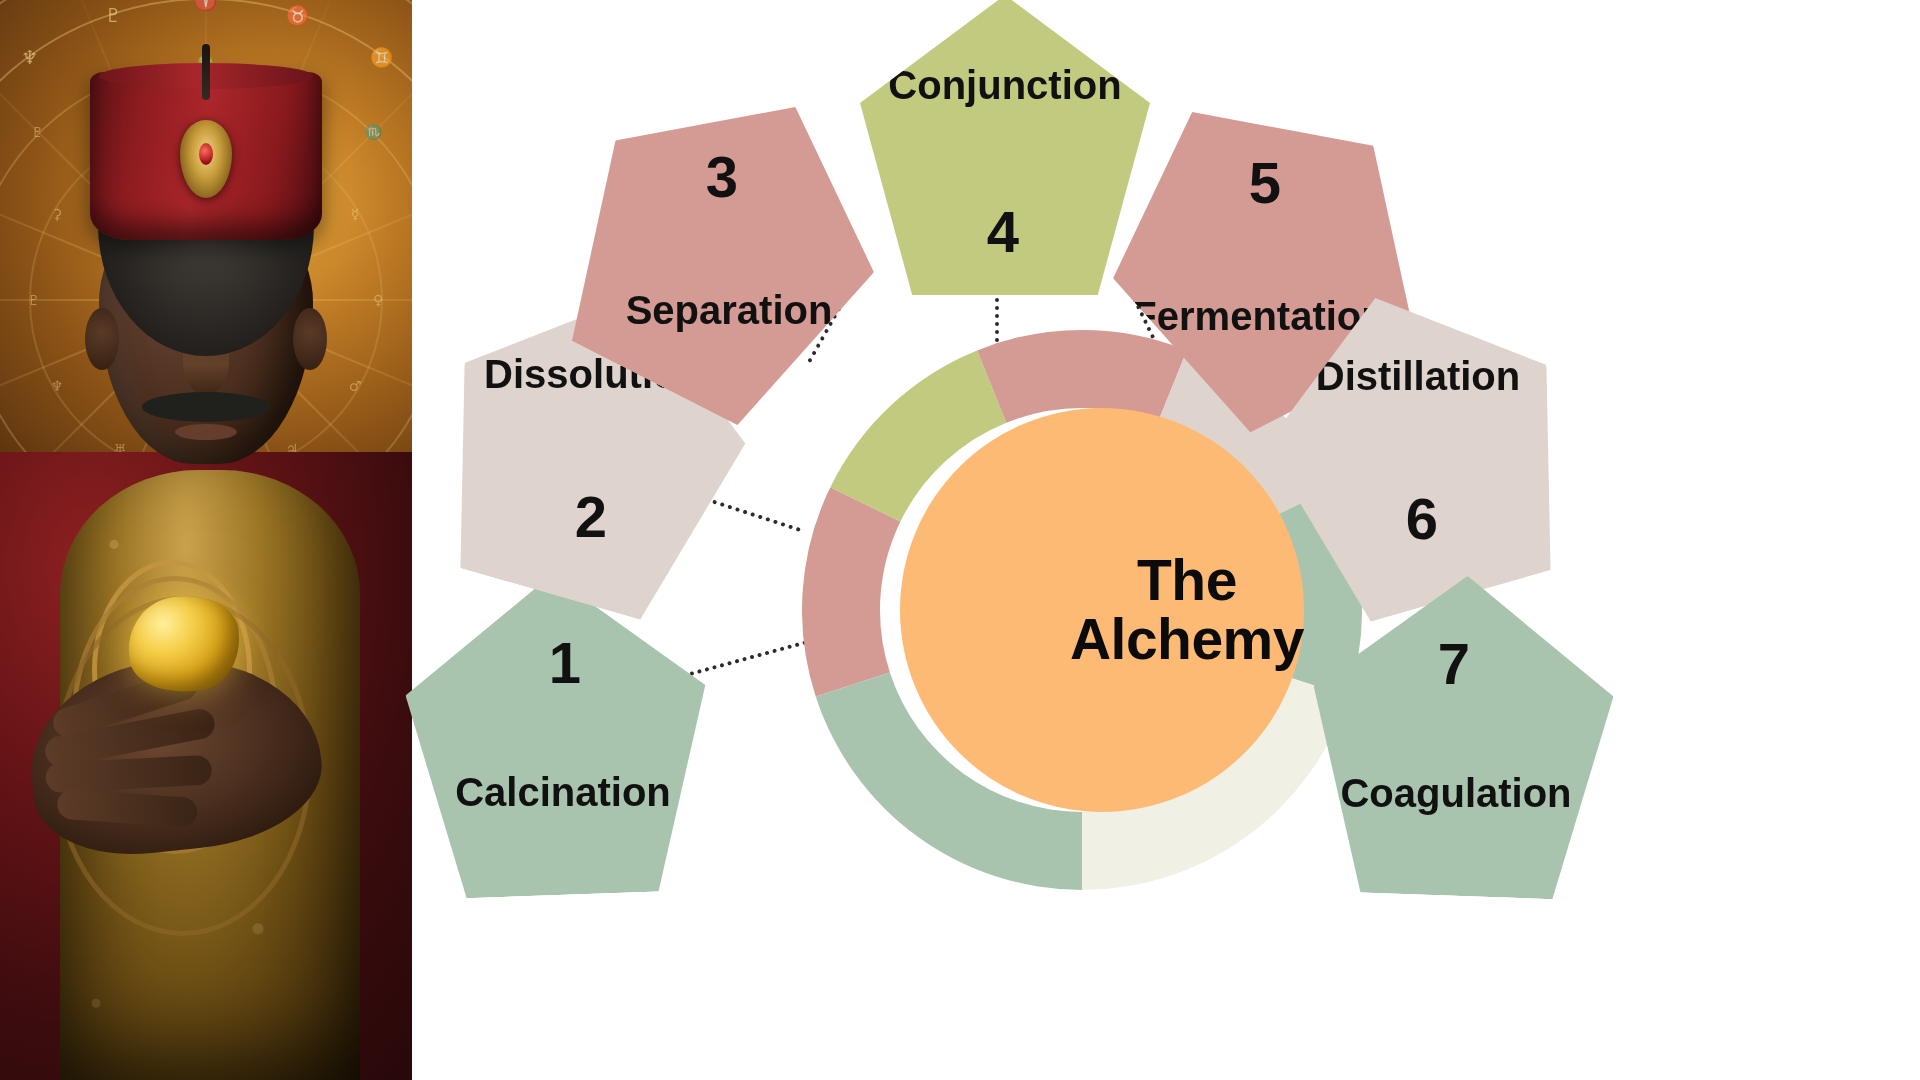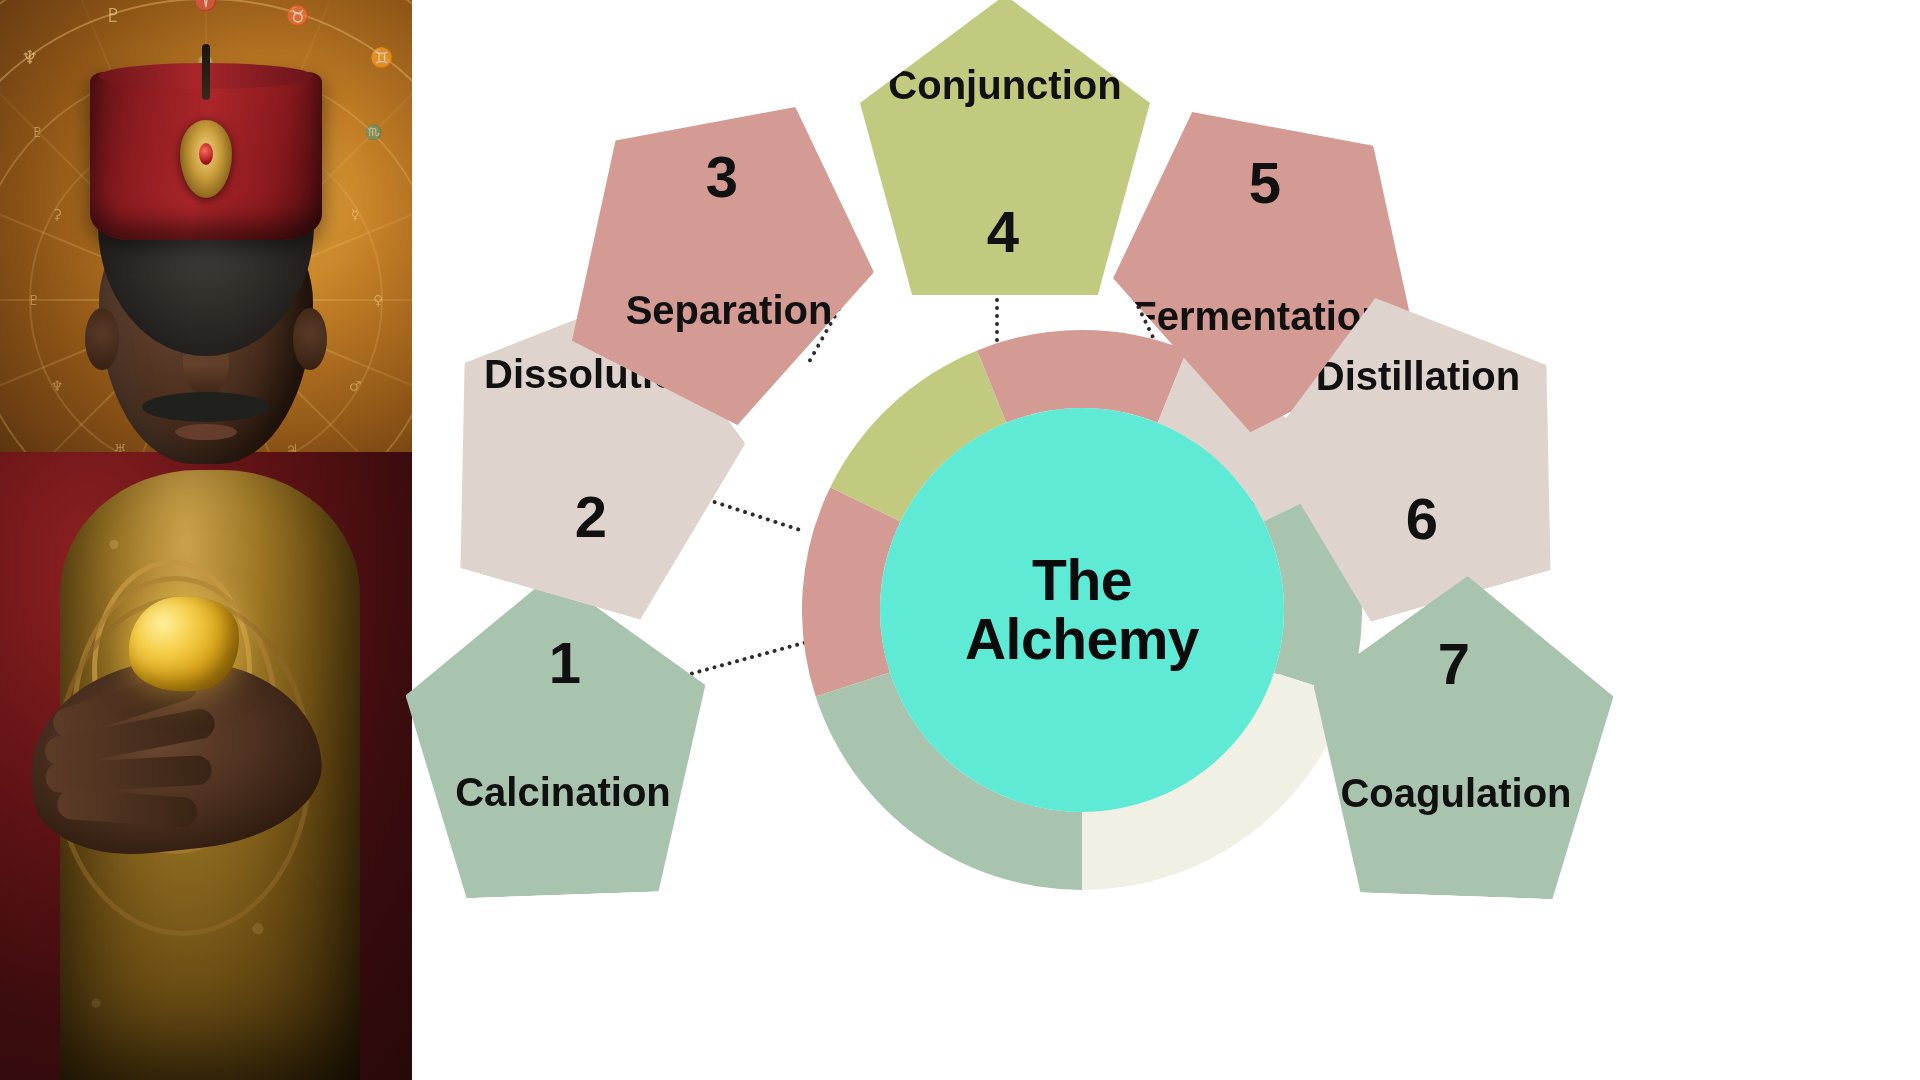--- a/index.html
+++ b/index.html
@@ -320,21 +320,21 @@
         <path d="M 13.704175437357037 366.52475842498535 A 280 280 0 0 1 28.337667036233228 157.25607889905837 L 98.44360264756827 191.4490283486064 A 202 202 0 0 0 87.88658370837899 342.4214328637394 Z" fill="#d49a94"></path>
         <path d="M 28.337667036233228 157.25607889905837 A 280 280 0 0 1 175.11015384354462 20.38852072129953 L 204.32946812998574 92.70886137750895 A 202 202 0 0 0 98.44360264756827 191.4490283486064 Z" fill="#c2ca80"></path>
         <path d="M 175.11015384354462 20.38852072129953 A 280 280 0 0 1 384.88984615645535 20.38852072129953 L 355.6705318700142 92.70886137750895 A 202 202 0 0 0 204.32946812998574 92.70886137750895 Z" fill="#d49a94"></path>
         <path d="M 384.88984615645535 20.38852072129953 A 280 280 0 0 1 531.6623329637667 157.2560788990583 L 461.55639735243176 191.44902834860636 A 202 202 0 0 0 355.6705318700142 92.70886137750895 Z" fill="#ded3cd"></path>
         <path d="M 531.6623329637667 157.2560788990583 A 280 280 0 0 1 546.295824562643 366.5247584249853 L 472.113416291621 342.42143286373937 A 202 202 0 0 0 461.55639735243176 191.44902834860636 Z" fill="#a9c4ae"></path>
         <path d="M 546.295824562643 366.5247584249853 A 280 280 0 0 1 280 560 L 280 482 A 202 202 0 0 0 472.113416291621 342.42143286373937 Z" fill="#f1f0e5"></path>
         <path d="M 280 560 A 280 280 0 0 1 13.704175437357037 366.5247584249853 L 87.88658370837899 342.42143286373937 A 202 202 0 0 0 280 482 Z" fill="#a9c4ae"></path>
         <path d="M 13.704175437357037 366.5247584249853 A 280 280 0 0 1 13.704175437357037 366.5247584249853 L 87.88658370837899 342.42143286373937 A 202 202 0 0 0 87.88658370837899 342.42143286373937 Z" fill="#ded3cd"></path>
       </svg>
 
-    <div class="hub-core" id="hub-core" style="left: 468px; top: 408px; width: 404px; height: 404px; background: #5eead4;">
+    <div class="hub-core" id="hub-core" style="left: 488px; top: 408px; width: 404px; height: 404px; background: #fdba74; justify-content: flex-end;">
       <div id="center-title" style="font-size:57px;line-height:1.04;letter-spacing:-0.5px;">
           <div>The</div>
           <div>Alchemy</div>
         </div>
     </div>
 
     <div id="pentagons">
         <div class="pent" style="left: -5px; top: 575px; width: 300px; height: 320px; background: rgb(169, 196, 174); transform: rotate(-2deg); border-radius: 26px;">
           <div class="pinner" style="transform: translate(-50%, -50%) rotate(2deg);">
             <div style="transform: translate(8px, -52px);">

